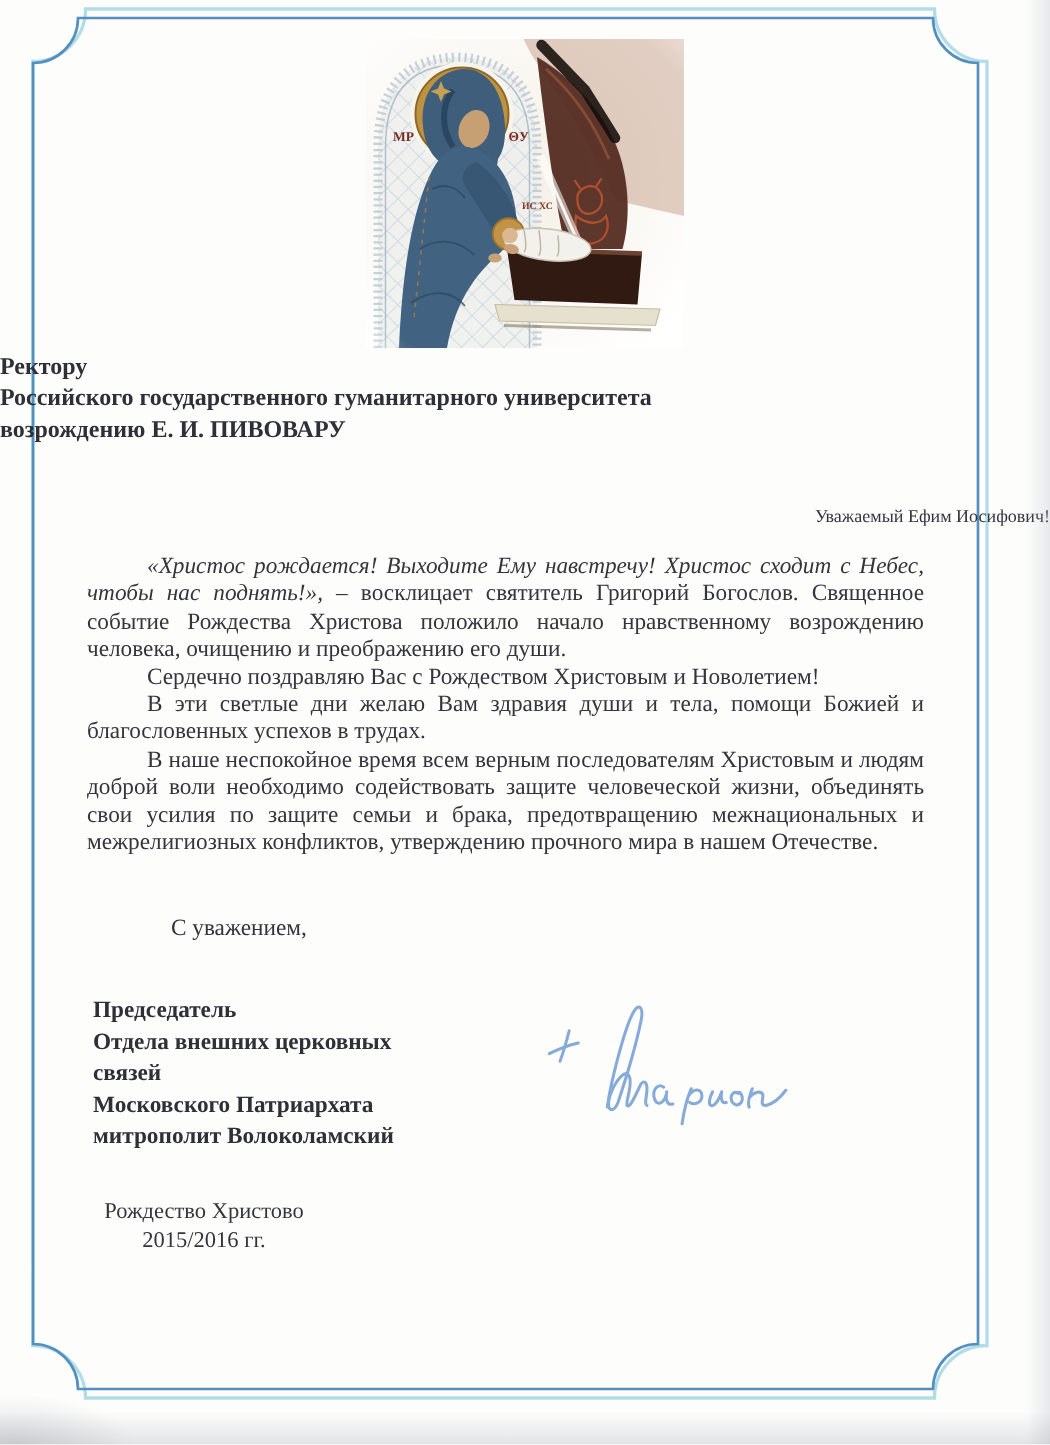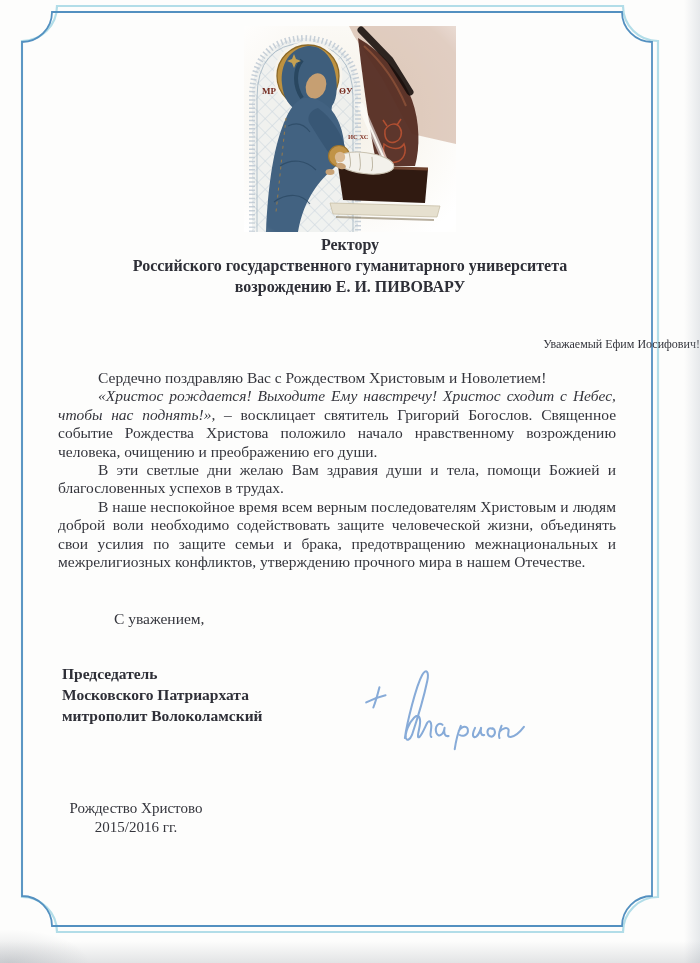--- a/index.html
+++ b/index.html
@@ -19,21 +19,21 @@
     background:radial-gradient(ellipse at 10% 100%, rgba(120,126,136,.25), rgba(120,126,136,0) 70%);}
   .frame-svg{position:absolute;left:0;top:0;}
   
   .icon-wrap{
     position:absolute;left:244px;top:26px;width:212px;height:206px;
     -webkit-mask-image:radial-gradient(ellipse 108% 104% at 48% 48%, #000 58%, transparent 93%);
     mask-image:radial-gradient(ellipse 108% 104% at 48% 48%, #000 58%, transparent 93%);
     filter:blur(.3px) saturate(.92);
   }
   
-  .recipient{position:absolute;left:0;top:234px;width:700px;text-align:center;
+  .recipient{position:absolute;left:0;top:234px;width:700px;
     font-weight:bold;font-size:16px;line-height:21px;color:#2e2f37;}
   .salutation{position:absolute;left:0;top:337px;width:700px;text-align:right;
     font-size:12px;color:#34353c;}
   .body-text{position:absolute;left:58px;top:369px;width:558px;
     font-size:15.5px;line-height:18.4px;text-align:justify;}
   .body-text p{margin:0;text-indent:40px;}
   .body-text .q{font-style:italic;}
   .closing{position:absolute;left:114px;top:610px;font-size:15.5px;}
   .sig-block{position:absolute;left:62px;top:663px;width:232px;text-align:left;
     font-weight:bold;font-size:15.5px;line-height:21px;color:#2e2f37;}
@@ -125,30 +125,31 @@
 
   <div class="recipient">
     <div>Ректору</div>
     <div>Российского государственного гуманитарного университета</div>
     <div>возрождению Е. И. ПИВОВАРУ</div>
   </div>
 
   <div class="salutation">Уважаемый Ефим Иосифович!</div>
 
   <div class="body-text">
+    <p><span class="q">«Христос рождается! Выходите Ему навстречу! Христос сходит с Небес, чтобы нас поднять!»,</span><span> – восклицает святитель Григорий Богослов. Священное событие Рождества Христова положило начало нравственному возрождению человека, очищению и преображению его души.</span></p>
     <p>Сердечно поздравляю Вас с Рождеством Христовым и Новолетием!</p>
-    <p><span class="q">«Христос рождается! Выходите Ему навстречу! Христос сходит с Небес, чтобы нас поднять!»,</span><span> – восклицает святитель Григорий Богослов. Священное событие Рождества Христова положило начало нравственному возрождению человека, очищению и преображению его души.</span></p>
     <p>В эти светлые дни желаю Вам здравия души и тела, помощи Божией и благословенных успехов в трудах.</p>
     <p>В наше неспокойное время всем верным последователям Христовым и людям доброй воли необходимо содействовать защите человеческой жизни, объединять свои усилия по защите семьи и брака, предотвращению межнациональных и межрелигиозных конфликтов, утверждению прочного мира в нашем Отечестве.</p>
   </div>
 
   <div class="closing">С уважением,</div>
 
   <div class="sig-block">
     <div>Председатель</div>
+    <div>Отдела внешних церковных связей</div>
     <div>Московского Патриархата</div>
     <div>митрополит Волоколамский</div>
   </div>
 
   <svg class="sig-hand" viewBox="0 0 175 85" aria-label="+ Иларион">
     <g fill="none" stroke-linecap="round" stroke-linejoin="round" stroke-width="2" stroke="#87abd8">
       <path d="M13,38 q10,-5 19,-7"></path>
       <path d="M26,23 q-3,12 -6,20"></path>
       <path d="M51,73 C53,58 62,22 68,11 C72,4 75,8 73,17 C69,36 62,58 58,70 C56,75 53,76 52,73
                C51,68 55,58 60,53 C64,49 66,52 66,57 C66,63 63,70 64,72 C66,74 70,64 73,58

